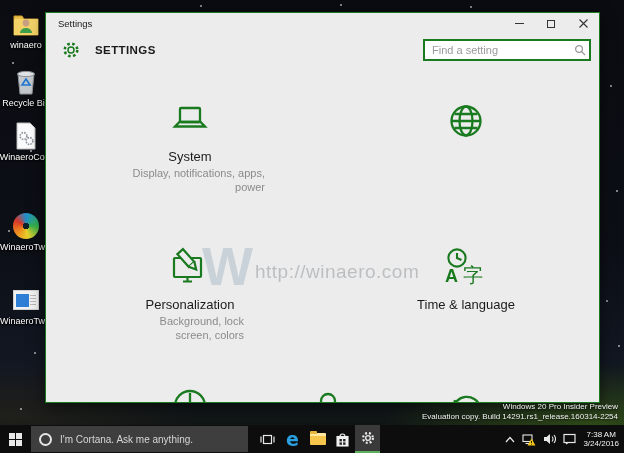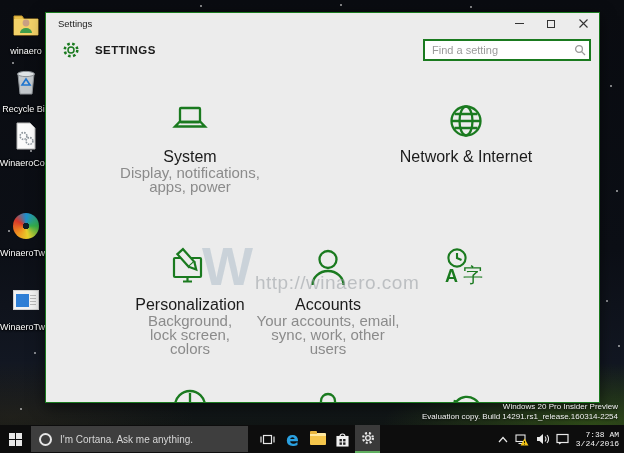--- a/index.html
+++ b/index.html
@@ -10,21 +10,21 @@
     background:
       radial-gradient(ellipse 300px 90px at 95% 94%, rgba(72,118,28,.55), transparent 70%),
       radial-gradient(ellipse 260px 80px at 2% 92%, rgba(60,50,35,.35), transparent 70%),
       linear-gradient(180deg, #0a0c11 0%, #0c0f16 55%, #121722 80%, #10150f 100%);
   }
   .stars { position:absolute; inset:0; pointer-events:none; }
   .stars i { position:absolute; width:2px; height:2px; border-radius:50%; background:rgba(255,255,255,.65); }
 
   
   .dicon-wrap { position:absolute; left:0; width:52px; display:flex; flex-direction:column; align-items:center; }
-  .dicon-wrap .dlabel { margin-top:8px; font-size:9px; color:#fff; text-shadow:0 1px 2px #000, 1px 0 2px #000; white-space:nowrap; }
+  .dicon-wrap .dlabel { margin-top:2px; font-size:9px; color:#fff; text-shadow:0 1px 2px #000, 1px 0 2px #000; white-space:nowrap; }
   .dicon { width:28px; height:28px; display:flex; align-items:center; justify-content:center; }
   .swirl { width:26px; height:26px; border-radius:50%;
     background: radial-gradient(circle at 50% 50%, #102028 0 3px, transparent 3.5px),
       conic-gradient(#1f8fce, #35b04a 90deg, #e8d12c 170deg, #ef8f1f 230deg, #d8372a 300deg, #1f8fce 360deg); }
   .appwin { width:26px; height:20px; background:#f2f2f2; border:1px solid #d0d0d0; position:relative; }
   .appwin:before { content:""; position:absolute; left:2px; top:3px; width:13px; height:13px; background:#2f7fd6; }
   .appwin:after { content:""; position:absolute; right:2px; top:4px; width:6px; height:11px;
     background:repeating-linear-gradient(180deg,#b9b9b9 0 1px, transparent 1px 3px); }
 
   
@@ -36,48 +36,48 @@
   .cap { width:32px; height:21px; display:flex; align-items:center; justify-content:center; }
   .hdr-gear { position:absolute; left:16px; top:28px; }
   .hdr-title { position:absolute; left:49px; top:31px; font-size:11.5px; font-weight:bold; letter-spacing:.4px; color:#1b1b1b; }
   .searchbox { position:absolute; right:8px; top:26px; width:205px; height:22px;padding-left:37px; }
   .searchbox input { width:100%; height:100%; border:2px solid #1a7a1f; background:#fff; outline:none;
     font-family:"Liberation Sans",sans-serif; font-size:11px; color:#222; padding:0 20px 0 7px; }
   .searchbox input::placeholder { color:#9a9a9a; }
   .searchbox svg { position:absolute; right:5px; top:5px; }
 
   .tile { position:absolute; width:150px; display:flex; flex-direction:column; align-items:center; text-align:center; cursor:default; }
-  .tile-title { margin-top:5px; font-size:16px; color:#1b1b1b; line-height:14px; }
-  .tile-sub { margin-top:2px; font-size:15px; color:#8b8b8b; line-height:14px; max-width:150px; }
+  .tile-title { margin-top:5px; font-size:13px; color:#1b1b1b; line-height:14px; }
+  .tile-sub { margin-top:2px; font-size:11px; color:#8b8b8b; line-height:14px; max-width:150px;text-align:right; }
   .tile.personalization .tile-sub { max-width:108px; }
   .ticon svg { display:block; }
 
   .win-watermark { position:absolute; left:156px; top:226px; display:flex; align-items:flex-start; pointer-events:none; z-index:5; }
   .wm-letter { font-size:54px; line-height:54px; font-weight:bold; color:rgba(185,197,208,.65); }
-  .wm-text { font-size:19px; margin-left:2px; margin-top:33px; color:rgba(150,155,160,.55); letter-spacing:.5px; }
+  .wm-text { font-size:19px; margin-left:2px; margin-top:22px; color:rgba(150,155,160,.55); letter-spacing:.5px; }
 
   
   .build-wm { position:absolute; right:6px; top:402px; text-align:right; font-size:8px; line-height:9.5px;
     color:#f2f2f2; text-shadow:0 1px 2px rgba(0,0,0,.8); }
 
   
   .taskbar { position:absolute; left:0; bottom:0; width:624px; height:28px; background:#0d0d0d; display:flex; align-items:center; }
   .tb-btn { height:28px; display:flex; align-items:center; justify-content:center; }
   .start { width:31px; }
   .cortana { width:217px; height:26px; margin:1px 0; background:#3e3e3e; display:flex; align-items:center; }
   .cortana .ring { width:13px; height:13px; border:2px solid #e6e6e6; border-radius:50%; margin-left:8px; flex:none; }
   .cortana .ctext { margin-left:8px; font-size:10px; color:#d6d6d6; white-space:nowrap; }
   .tb-icons { display:flex; margin-left:7px; }
   .tb-icons .tb-btn { width:25px; }
   .edge-e { font-size:19px; font-weight:bold; color:#2aa0e0; font-family:"DejaVu Sans",sans-serif; line-height:19px; }
   .folder-ico { width:16px; height:12px; background:linear-gradient(180deg,#ffe9a0 0 3px, #f5c64b 3px); border-radius:1px; position:relative; }
   .folder-ico:before { content:""; position:absolute; left:0; top:-2px; width:7px; height:3px; background:#e8b63e; border-radius:1px 1px 0 0; }
   .tb-settings { background:#3a3a3a; border-bottom:2px solid #5fae5f; }
   .tray { margin-left:auto; display:flex; align-items:center; gap:7px; padding-right:5px; }
-  .tray-clock { text-align:right; font-size:8px; line-height:9.5px; color:#f2f2f2;font-family:Liberation Mono, monospace; }
+  .tray-clock { text-align:center; font-size:8px; line-height:9.5px; color:#f2f2f2; }
 </style>
 </head>
 <body>
 
 <div class="screen">
   <div class="stars">
     <i style="left:12px;top:62px"></i>
       <i style="left:30px;top:150px"></i>
       <i style="left:8px;top:230px"></i>
     <i style="left:34px;top:352px"></i>
@@ -186,58 +186,48 @@
 
 
     <div class="tile" style="left:345px;top:84px">
       <div class="ticon">
         <svg width="48" height="48" viewBox="0 0 48 48" fill="none" stroke="#1a7a1f" stroke-width="2.3">
           <circle cx="24" cy="24" r="14.5"></circle>
           <ellipse cx="24" cy="24" rx="6.5" ry="14.5"></ellipse>
           <path d="M9.5 24 h29 M12.5 17 h23 M12.5 31 h23"></path>
         </svg>
       </div>
-      <div class="tile-title">Network &amp; Internet</div>
     </div>
 
     <div class="tile personalization" style="left:69px;top:232px">
       <div class="ticon">
         <svg width="48" height="48" viewBox="0 0 48 48" fill="none" stroke="#1a7a1f" stroke-width="2.2">
           <rect x="8" y="13" width="27" height="19" rx="1"></rect>
           <path d="M21.5 32 v4 M17 36.5 h9"></path>
           <g transform="rotate(-42 24 18)">
             <rect x="20.5" y="3" width="7.5" height="17" fill="#ececec"></rect>
             <path d="M20.5 20 l3.75 7 l3.75 -7" fill="#ececec"></path>
           </g>
         </svg>
       </div>
       <div class="tile-title">Personalization</div>
       <div class="tile-sub">Background, lock screen, colors</div>
     </div>
 
-    <div class="tile" style="left:207px;top:232px">
-      <div class="ticon">
-        <svg width="48" height="48" viewBox="0 0 48 48" fill="none" stroke="#1a7a1f" stroke-width="2.3">
-          <circle cx="24" cy="14.5" r="8.5"></circle>
-          <path d="M8.5 40 a15.5 14 0 0 1 31 0"></path>
-        </svg>
-      </div>
-      <div class="tile-title">Accounts</div>
-      <div class="tile-sub">Your accounts, email, sync, work, other users</div>
-    </div>
 
     <div class="tile" style="left:345px;top:232px">
       <div class="ticon">
         <svg width="48" height="48" viewBox="0 0 48 48" fill="none" stroke="#1a7a1f" stroke-width="2.1">
           <circle cx="15" cy="13" r="8.6"></circle>
           <path d="M15 8 v5 l4.5 2"></path>
           <text x="3" y="37" font-size="18" font-weight="bold" fill="#1a7a1f" stroke="none" font-family="Liberation Sans, sans-serif">A</text>
           <text x="21" y="37" font-size="20" fill="#1a7a1f" stroke="none" font-family="DejaVu Sans, sans-serif">字</text>
         </svg>
       </div>
+      <div class="tile-title">Time &amp; language</div>
     </div>
 
     <div class="tile" style="left:69px;top:370px">
       <div class="ticon">
         <svg width="48" height="30" viewBox="0 0 48 30" fill="none" stroke="#1a7a1f" stroke-width="2.3">
           <circle cx="24" cy="23" r="15"></circle>
             <path d="M24 10 v13"></path>
         </svg>
       </div>
     </div>

